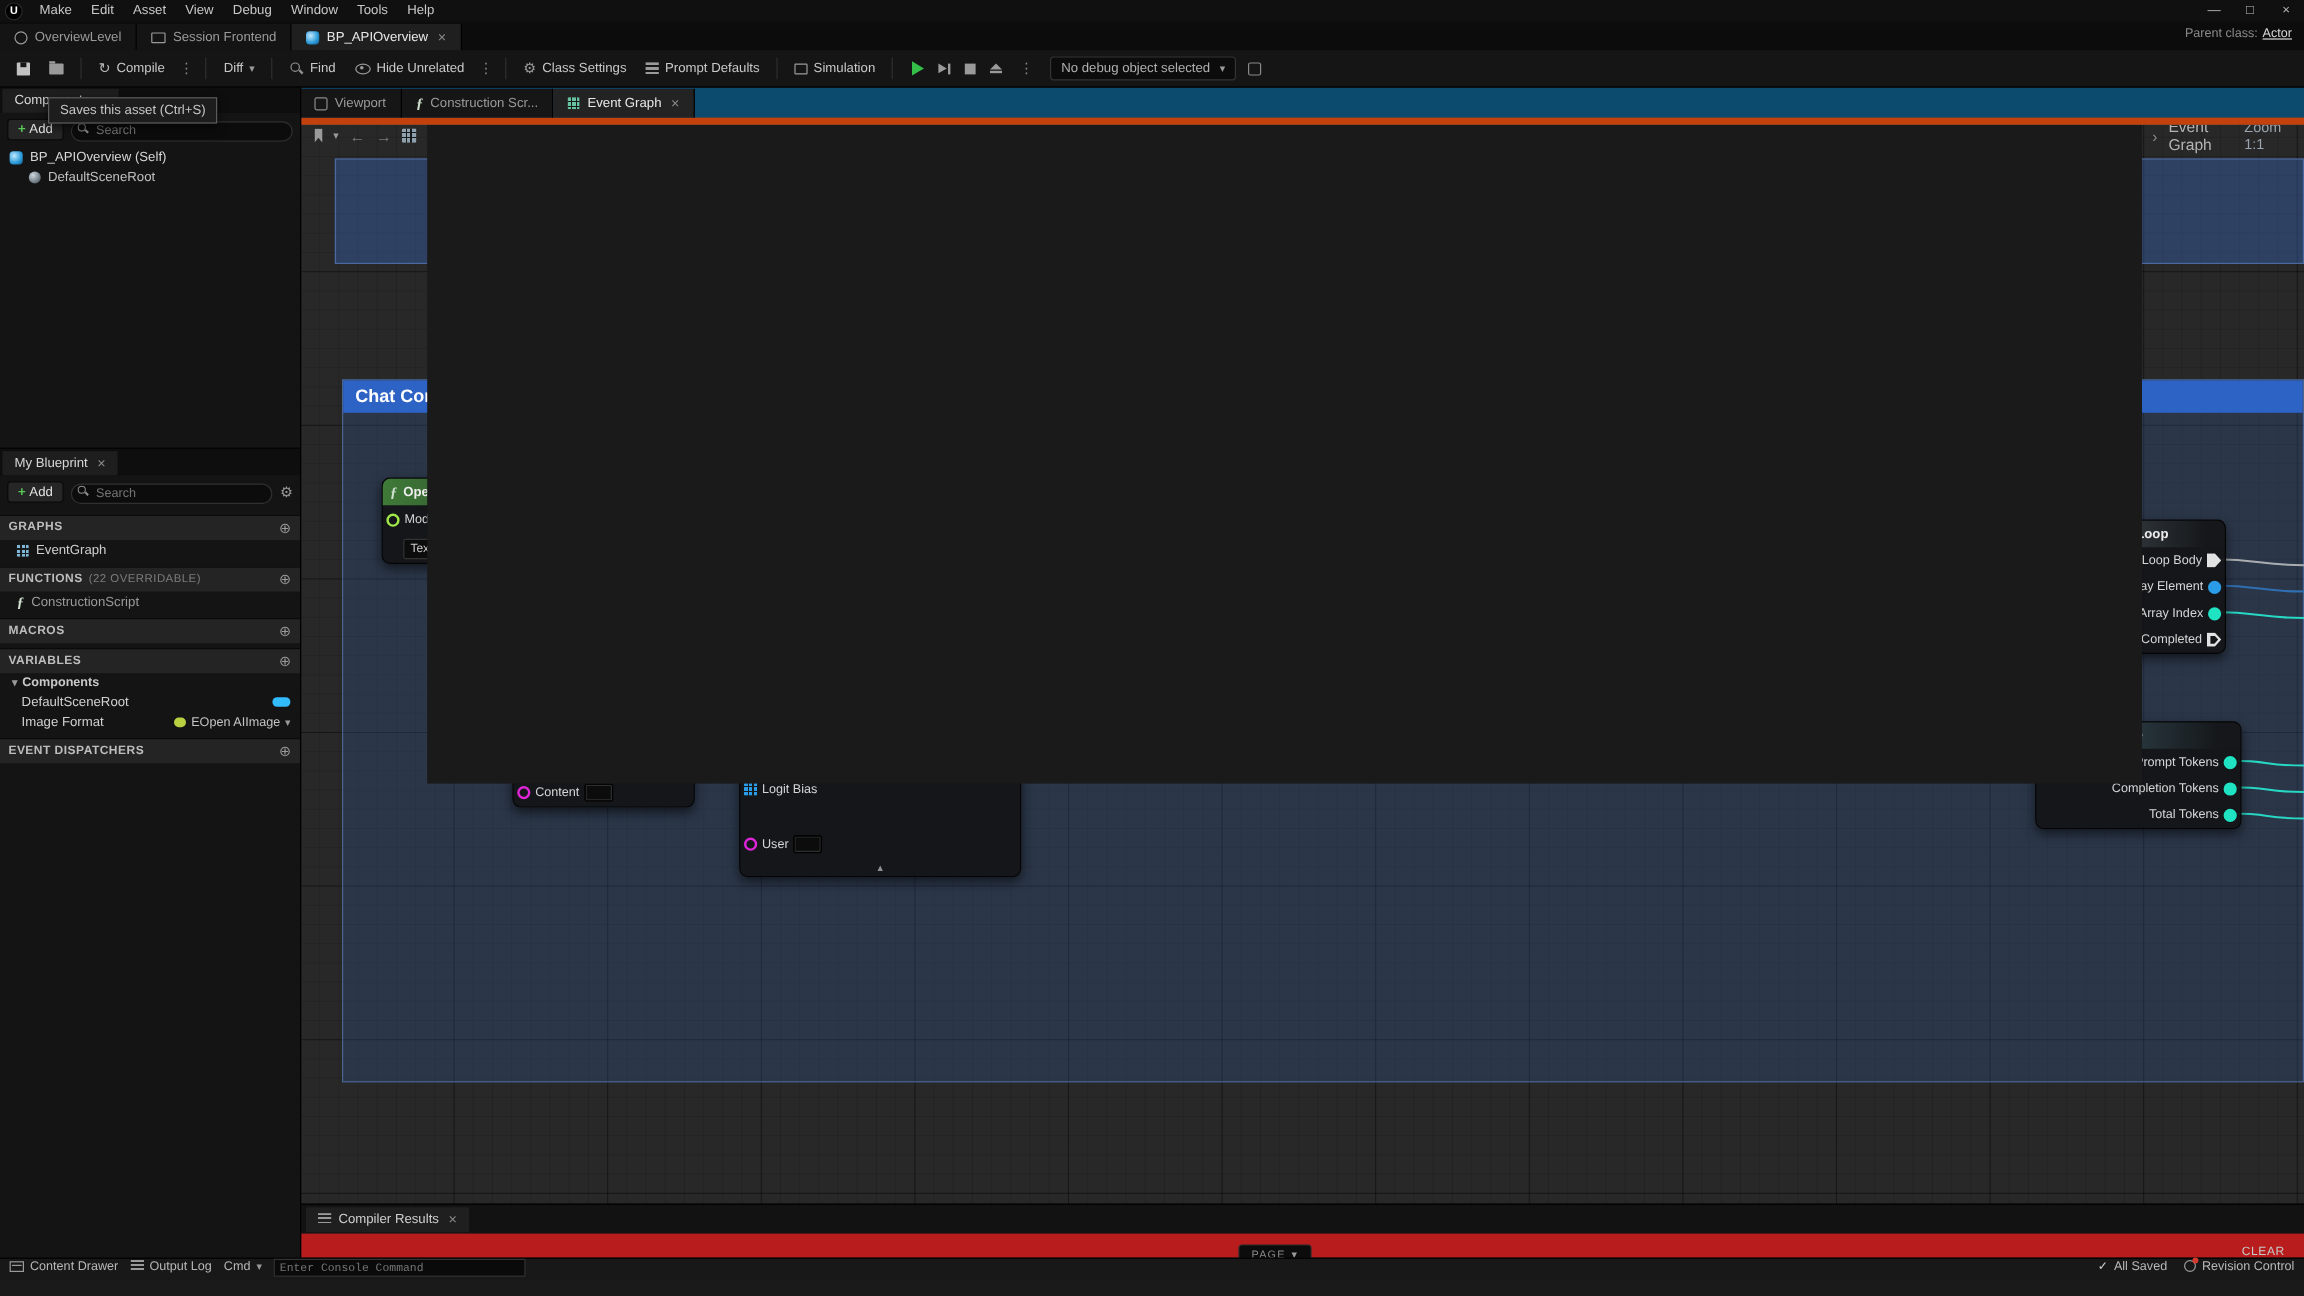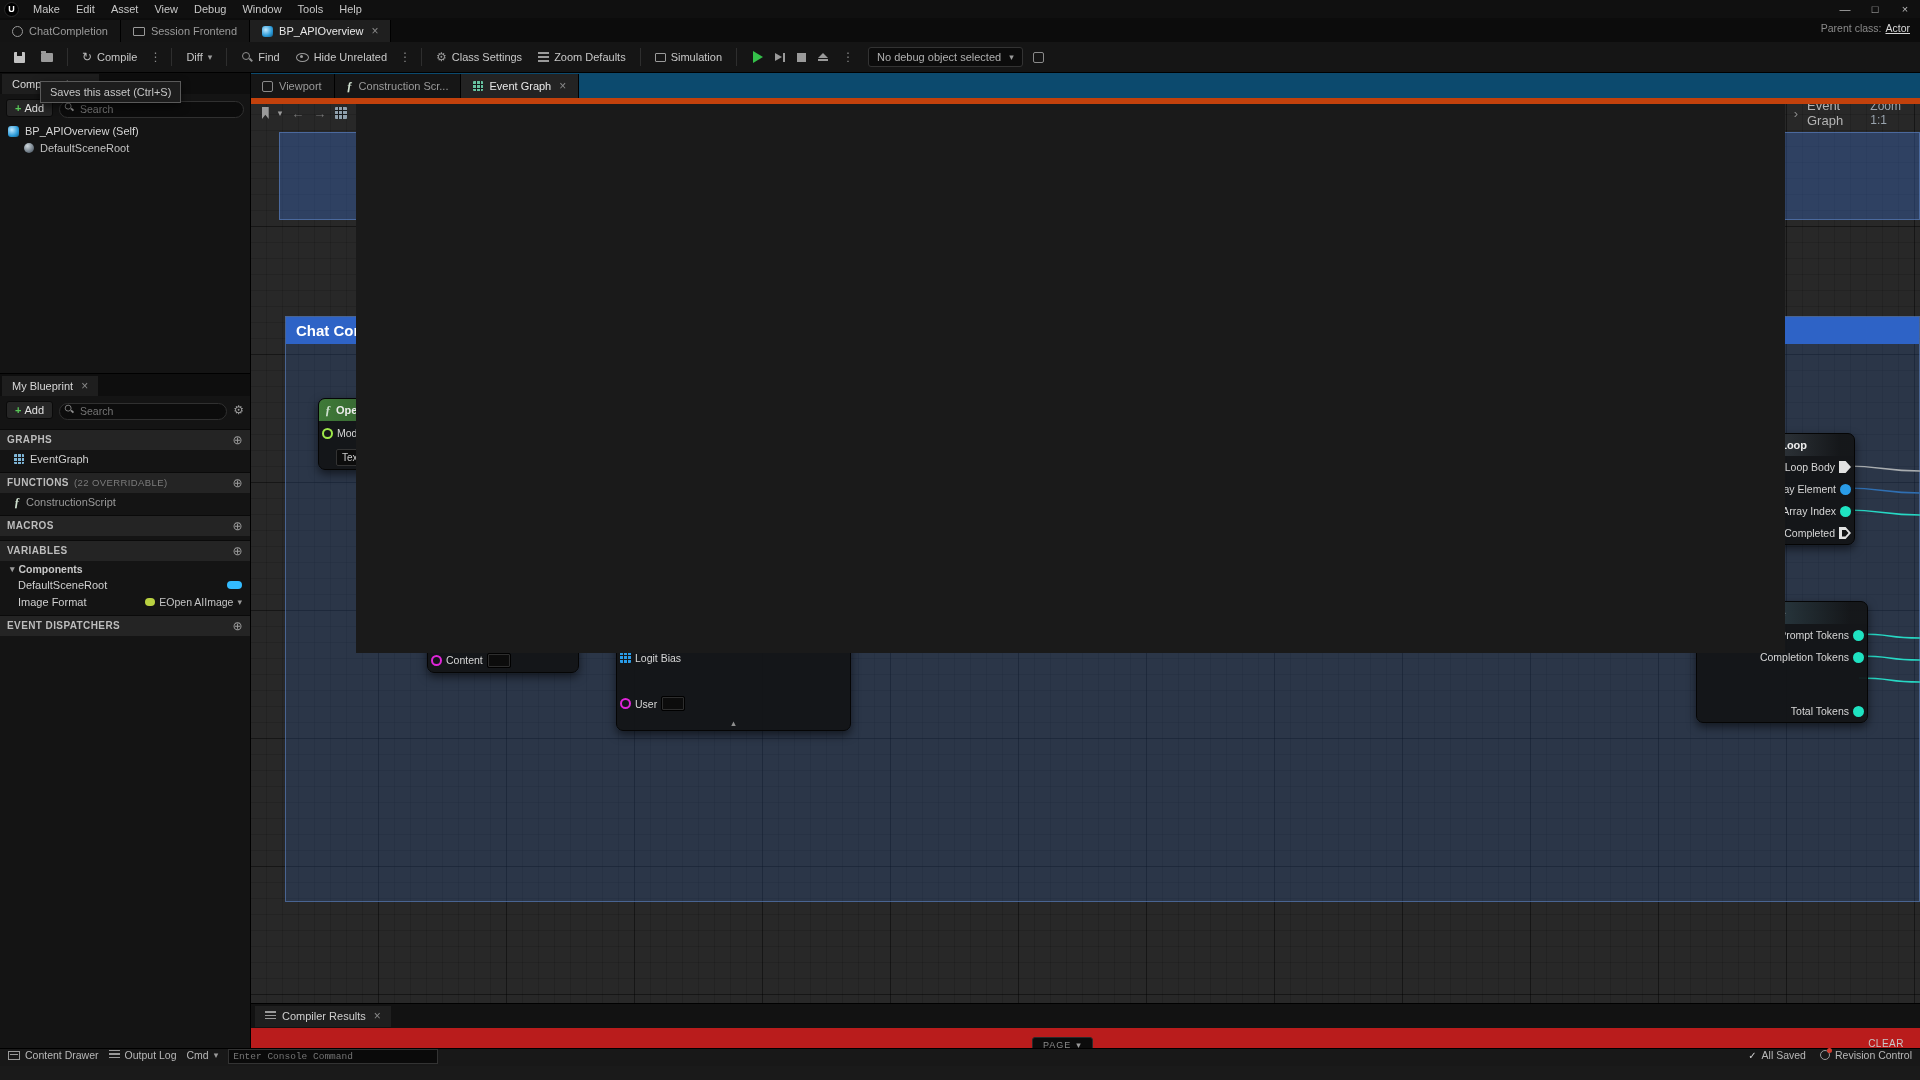--- a/index.html
+++ b/index.html
@@ -162,21 +162,21 @@
     <div class="win-controls">
       <span class="win-btn">—</span>
       <span class="win-btn">□</span>
       <span class="win-btn">×</span>
     </div>
   </div>
 
   <div class="asset-tabbar">
     <div class="asset-tab">
       <span class="i-level"></span>
-      <span>ChatCompletion</span>
+      <span>OverviewLevel</span>
     </div>
     <div class="asset-tab">
       <span class="i-monitor"></span>
       <span>Session Frontend</span>
     </div>
     <div class="asset-tab active">
       <span class="i-bp"></span>
       <span>BP_APIOverview</span>
       <span class="tab-close">×</span>
     </div>
@@ -213,21 +213,21 @@
         <span>Hide Unrelated</span>
       </span>
     <span class="tb-menu">⋮</span>
     <span class="tb-sep"></span>
     <span class="tb-btn">
         <span class="i-gear">⚙</span>
         <span>Class Settings</span>
       </span>
     <span class="tb-btn">
         <span class="i-sliders"></span>
-        <span>Zoom Defaults</span>
+        <span>Prompt Defaults</span>
       </span>
     <span class="tb-sep"></span>
     <span class="tb-btn">
         <span class="i-sim"></span>
         <span>Simulation</span>
       </span>
     <span class="tb-sep"></span>
     <span class="pc-group">
       <span class="pc-play"></span>
       <span style="display:flex;align-items:center;gap:1px;">
@@ -779,21 +779,21 @@
               <span class="bp-pin-label">Prompt Tokens</span>
             </div>
           </div>
           <div class="bp-row" style="min-height: 22px;">
             <div class="bp-pin left"></div>
             <div class="bp-pin right">
               <span class="pg-circle connected" style="--c: #1fe3c2;"></span>
               <span class="bp-pin-label">Completion Tokens</span>
             </div>
           </div>
-          <div class="bp-row" style="min-height: 22px; margin-top: 32px;">
+          <div class="bp-row" style="min-height: 22px;">
             <div class="bp-pin left"></div>
             <div class="bp-pin right">
               <span class="pg-circle connected" style="--c: #1fe3c2;"></span>
               <span class="bp-pin-label">Total Tokens</span>
             </div>
           </div>
         </div>
       </div>
 
     <div class="compiler-bar">

